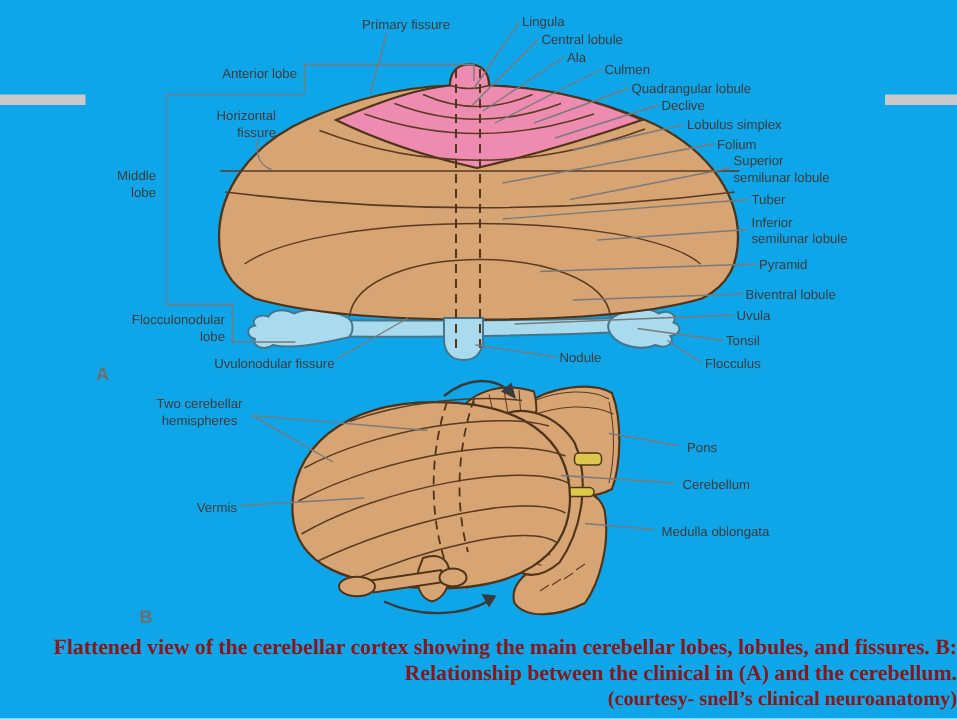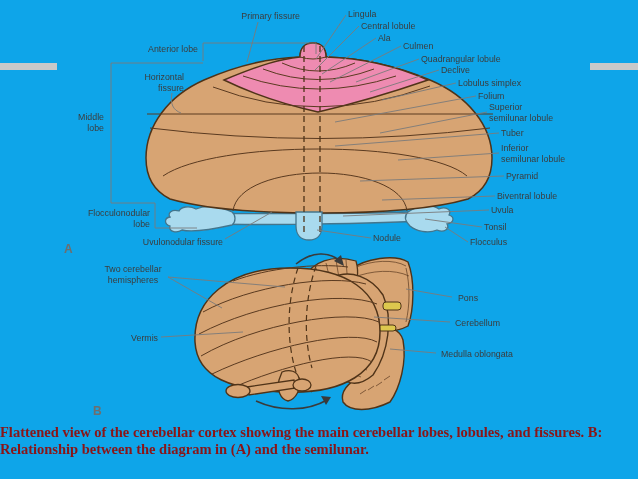--- a/index.html
+++ b/index.html
@@ -9,21 +9,21 @@
   .bar.left{left:0;width:57px;}
   .bar.right{left:590px;width:48px;}
   svg{position:absolute;left:0;top:0;}
   .lbl{font:8.8px "Liberation Sans",sans-serif;fill:#3c3c3c;}
   .panel{font:700 12px "Liberation Sans",sans-serif;fill:#6e6e6e;}
   .thin{fill:none;stroke:#5a3a20;stroke-width:1;}
   .hair{fill:none;stroke:#5a3a20;stroke-width:.7;}
   .leader{fill:none;stroke:#7a7a7a;stroke-width:.9;}
   .dashedln{fill:none;stroke:#4f3318;stroke-width:1.3;stroke-dasharray:6 4;}
   .dashedcrv{fill:none;stroke:#4f3318;stroke-width:1.2;stroke-dasharray:6 4;}
-  .caption{position:absolute;left:0;top:424px;width:638px;text-align:left;
+  .caption{position:absolute;left:0;top:424px;width:638px;text-align:right;
            font-family:"Liberation Serif",serif;font-weight:bold;color:#8a1517;}
   .caption .l1,.caption .l2{font-size:14.5px;line-height:17px;}
   .caption .l3{font-size:13.5px;line-height:16px;}
 </style>
 </head>
 <body>
 
 <div class="slide">
   <div class="bar left"></div>
   <div class="bar right"></div>
@@ -232,15 +232,16 @@
         <text class="lbl" x="458" y="301">Pons</text>
         <text class="lbl" x="455" y="326">Cerebellum</text>
         <text class="lbl" x="441" y="357">Medulla oblongata</text>
         <text class="panel" x="93" y="415">B</text>
       </g>
     </g>
   </svg>
 
   <div class="caption">
     <div class="l1">Flattened view of the cerebellar cortex showing the main cerebellar lobes, lobules, and fissures. B:</div>
-    <div class="l2">Relationship between the diagram in (A) and the semilunar.</div>
+    <div class="l2">Relationship between the clinical in (A) and the cerebellum.</div>
+    <div class="l3">(courtesy- snell’s clinical neuroanatomy)</div>
   </div>
 </div>
 
 </body></html>

